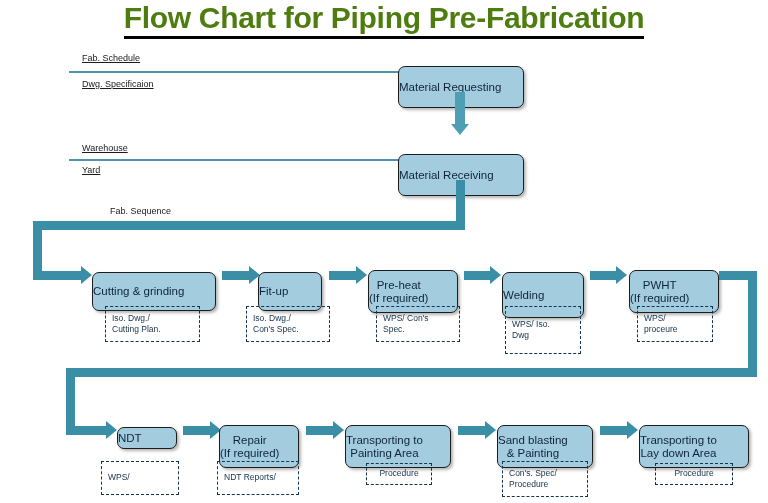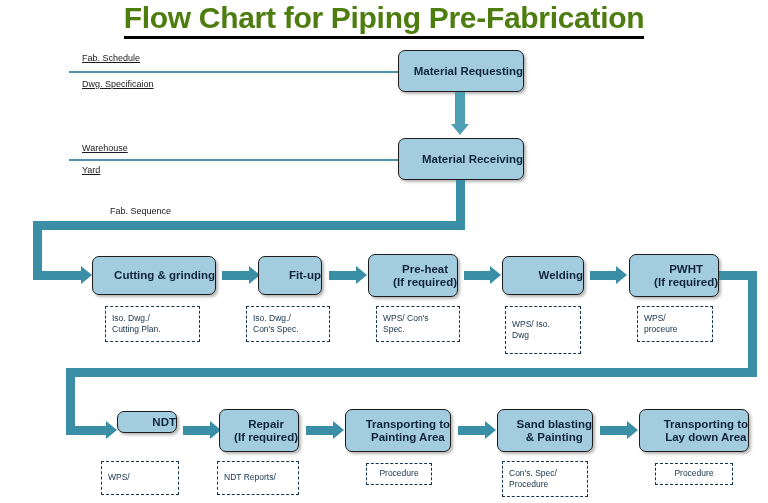--- a/index.html
+++ b/index.html
@@ -42,25 +42,26 @@
   
   .pbox {
     position: absolute;
     box-sizing: border-box;
     background: #A3CCDE;
     border: 1.6px solid #1d1d1d;
     border-radius: 7px;
     box-shadow: 2px 2px 3px rgba(90,90,90,0.45);
     display: flex;
     align-items: center;
-    justify-content: flex-end;
+    justify-content: flex-start;
     text-align: center;
     color: #10253a;
-    font-weight: bold;
+    font-weight: normal;
     line-height: 1.12;
+    margin-top: 16px;
   }
   .pbox span { display: block; }
 
   
   .dbox {
     position: absolute;
     box-sizing: border-box;
     background: transparent;
     border: 1.7px dashed #123651;
     display: flex;
@@ -192,21 +193,21 @@
     </div>
   </div>
   <div class="dbox" style="left:376px; top:306px; width:84px; height:36px;">
     <span>WPS/ Con's</span>
     <span>Spec.</span>
   </div>
 
   <div class="seg" style="left:464px; top:271px; width:27px; height:9px;"></div>
   <div class="arrowhead right" style="left:490px; top:266px;"></div>
 
-  <div class="pbox" style="left:502px; top:256px; width:82px; height:39px; font-size:11.5px;">
+  <div class="pbox" style="left:502px; top:256px; width:82px; height:46px; font-size:11.5px;">
     <span>Welding</span>
   </div>
   <div class="dbox" style="left:505px; top:306px; width:76px; height:48px;">
     <span>WPS/ Iso.</span>
     <span>Dwg</span>
   </div>
 
   <div class="seg" style="left:590px; top:271px; width:27px; height:9px;"></div>
   <div class="arrowhead right" style="left:616px; top:266px;"></div>
 

